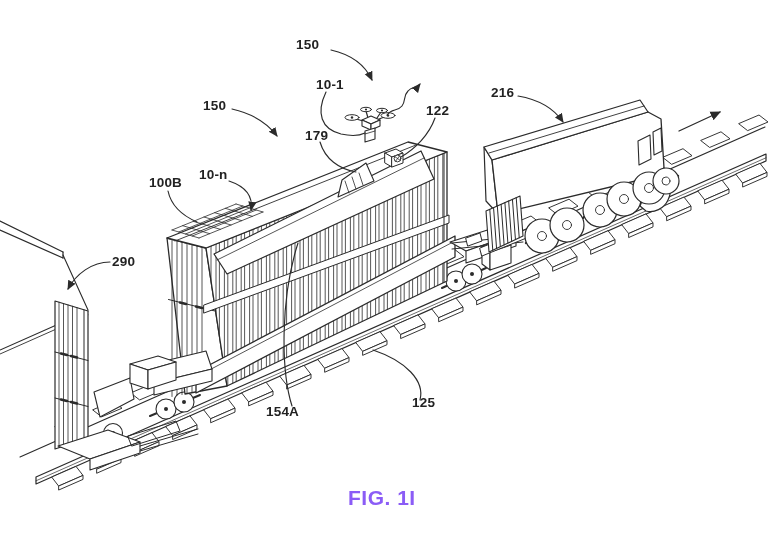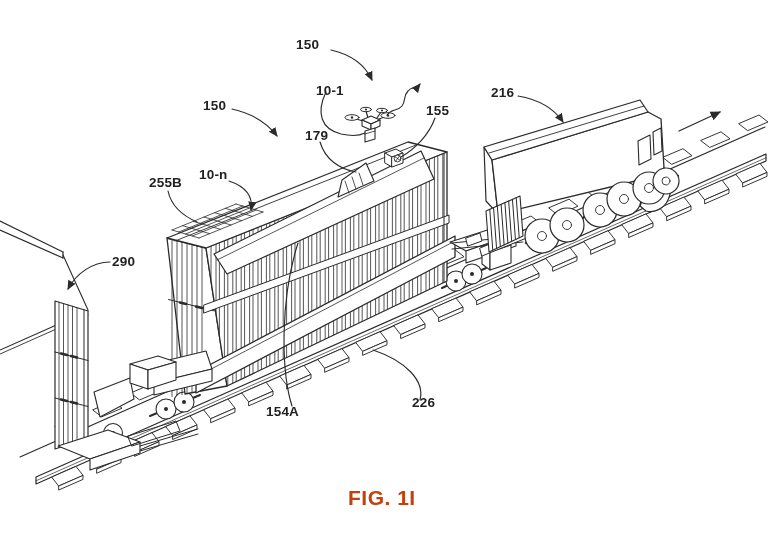--- a/index.html
+++ b/index.html
@@ -4,21 +4,21 @@
 <style>
   html,body{margin:0;padding:0;background:#ffffff;}
   .stage{position:relative;width:768px;height:545px;background:#ffffff;overflow:hidden;
          font-family:"Liberation Sans",sans-serif;text-align:center;}
   .art{position:absolute;left:0;top:0;width:768px;height:545px;}
   .art *{stroke:#2b2b2b;fill:none;stroke-linecap:round;stroke-linejoin:round;}
   .art .w{fill:#ffffff;}
   .art .ink{fill:#2b2b2b;stroke:none;}
   .lbl{position:absolute;color:#222;font-size:13.5px;font-weight:700;line-height:1;
        white-space:nowrap;letter-spacing:.2px;}
-  .caption{position:absolute;left:348px;top:486px;color:#c2410c;font-size:21px;
+  .caption{position:absolute;left:348px;top:486px;color:#8b5cf6;font-size:21px;
            font-weight:700;letter-spacing:.5px;white-space:nowrap;}
 </style>
 </head>
 <body>
 
 <div class="stage">
 
 <svg id="art" class="art" viewBox="0 0 768 545">
   <defs>
     <marker id="ah" viewBox="0 0 10 10" refX="8" refY="5" markerWidth="9" markerHeight="9" orient="auto-start-reverse">
@@ -340,26 +340,26 @@
     <path d="M232,109 C254,114 268,124 277,136" marker-end="url(#ah)"></path>
     <path d="M229,181 C247,187 253,198 251,210" marker-end="url(#ah)"></path>
     <path d="M518,96 C541,100 555,110 563,122" marker-end="url(#ah)"></path>
     <path d="M110,262 C92,262 76,274 68,289" marker-end="url(#ah)"></path>
     <path d="M679,131 L720,112" marker-end="url(#ah)" stroke-width="1.3"></path>
     <path d="M387,115 C392,108 397,112 402,106 C406,101 403,96 408,91 C412,86 416,89 420,84" marker-end="url(#ah)"></path>
   </g>
 </svg>
 
 <div class="lbl" style="left:296px;top:38px">150</div>
-<div class="lbl" style="left:316px;top:84px">10-1</div>
-<div class="lbl" style="left:426px;top:104px">155</div>
+<div class="lbl" style="left:316px;top:78px">10-1</div>
+<div class="lbl" style="left:426px;top:104px">122</div>
 <div class="lbl" style="left:305px;top:129px">179</div>
 <div class="lbl" style="left:203px;top:99px">150</div>
 <div class="lbl" style="left:199px;top:168px">10-n</div>
-<div class="lbl" style="left:149px;top:176px">255B</div>
+<div class="lbl" style="left:149px;top:176px">100B</div>
 <div class="lbl" style="left:112px;top:255px">290</div>
 <div class="lbl" style="left:266px;top:405px">154A</div>
-<div class="lbl" style="left:412px;top:396px">226</div>
+<div class="lbl" style="left:412px;top:396px">125</div>
 <div class="lbl" style="left:491px;top:86px">216</div>
 
 <div class="caption">FIG. 1I</div>
 
 </div>
 
 </body></html>

